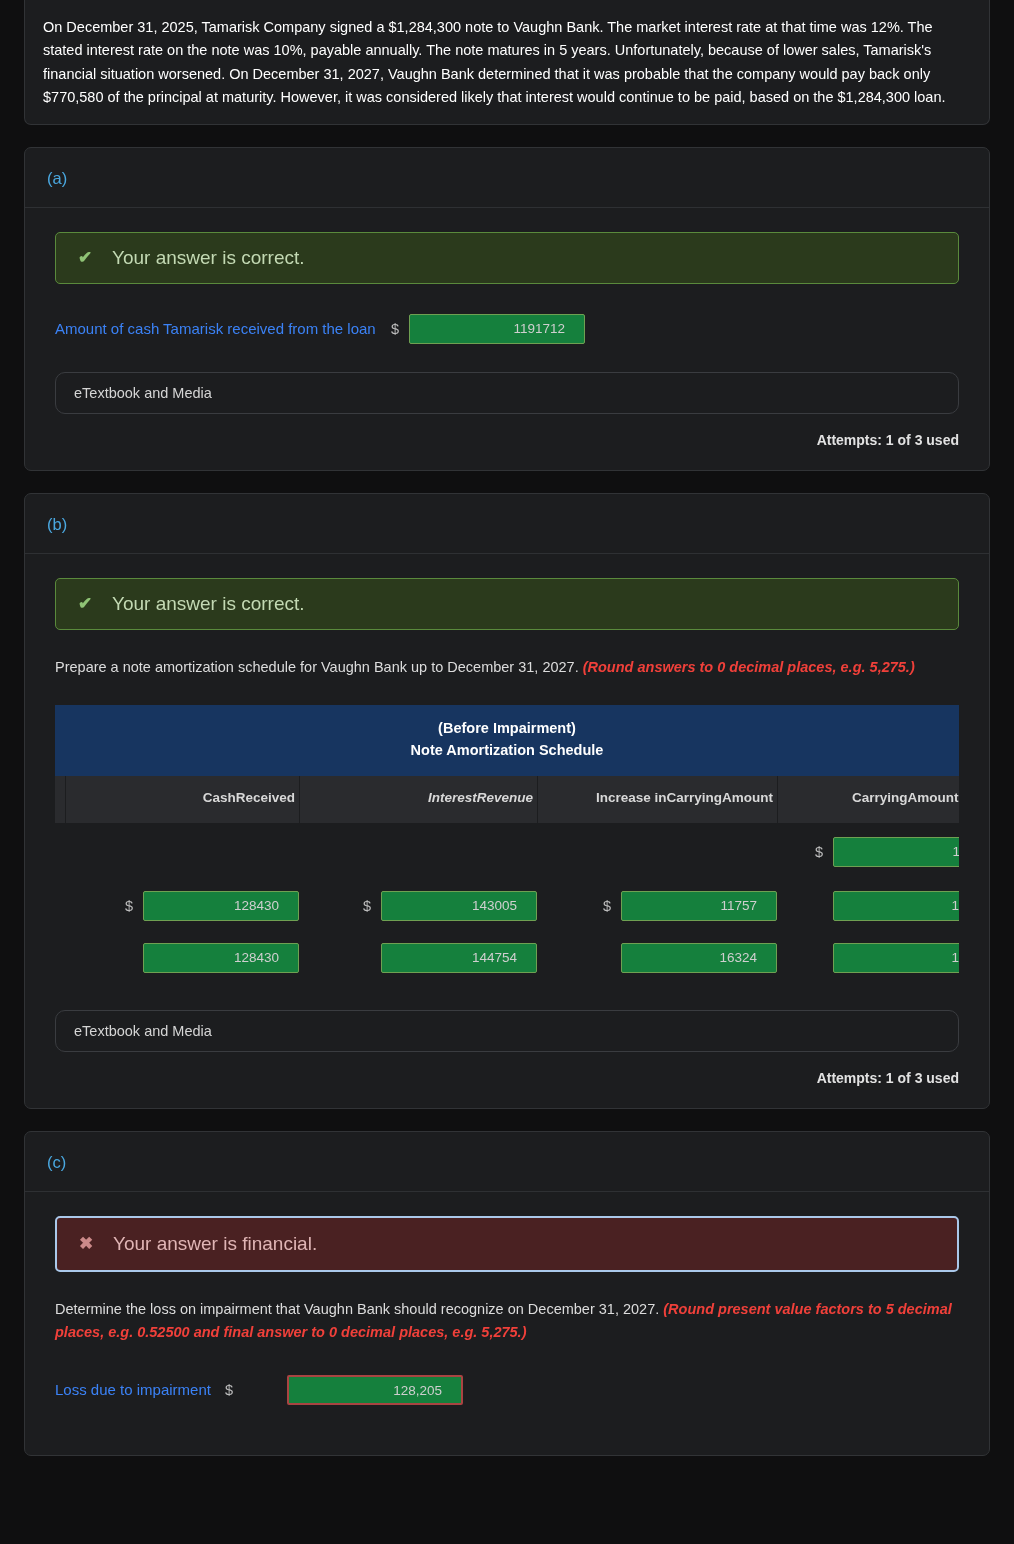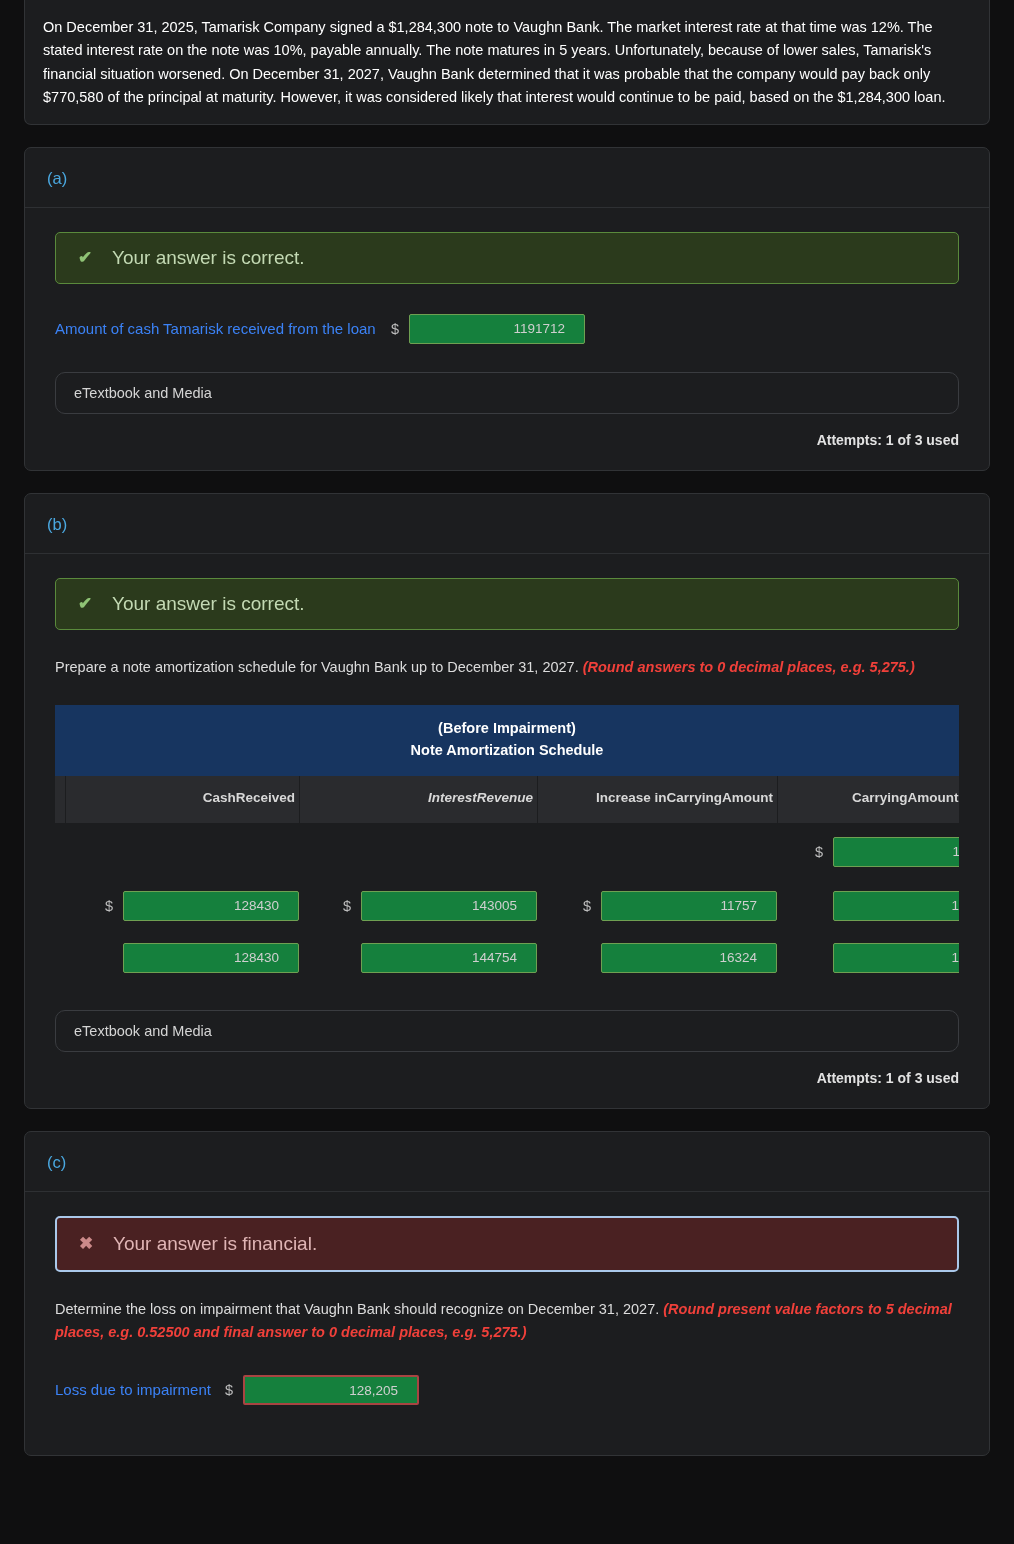--- a/index.html
+++ b/index.html
@@ -123,21 +123,21 @@
     background: #15803d;
     height: 30px;
     line-height: 28px;
     text-align: right;
     padding: 0 19px;
     font-size: 13.5px;
     color: #cfcfcf;
     border-radius: 2px;
   }
   .field.ok   { border: 1px solid #6fa052; }
-  .field.bad  { border: 2px solid #a94442; }
+  .field.bad  { border: 2px solid #a94442; margin-left: 44px; }
 
   
   .etextbook {
     border: 1px solid #3a3c40;
     border-radius: 10px;
     height: 42px;
     line-height: 40px;
     padding: 0 18px;
     font-size: 14.5px;
     color: #d5d5d5;
@@ -194,21 +194,21 @@
     display: flex;
     align-items: center;
     height: 52px;
   }
   .cell {
     display: flex;
     align-items: center;
     justify-content: flex-end;
     padding-right: 0;
   }
-  .cell .field { width: 176px; }
+  .cell .field { width: 156px; }
   .cell.d .field { width: 176px; }
   .cell-empty { }
 
   .clip { overflow: hidden; }
 </style>
 </head>
 <body>
 
 <div class="page">
 

